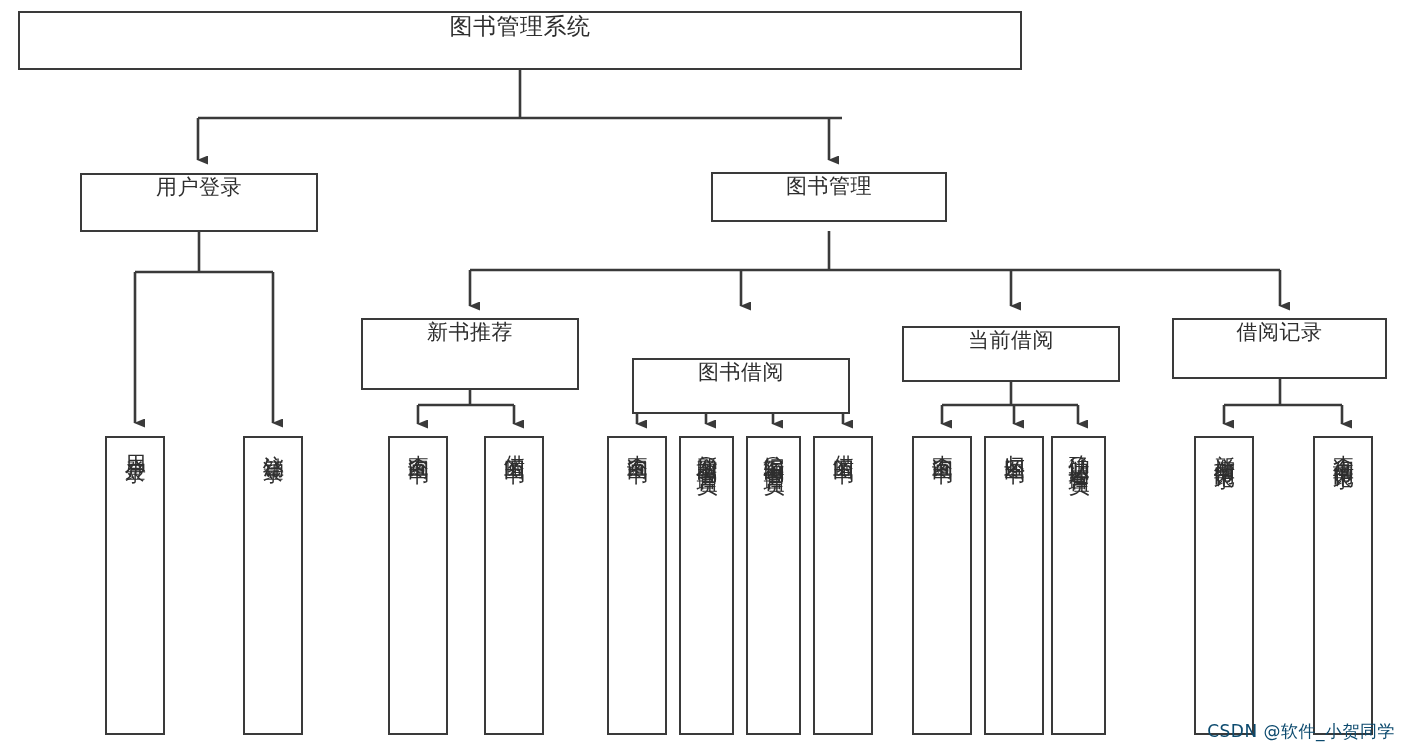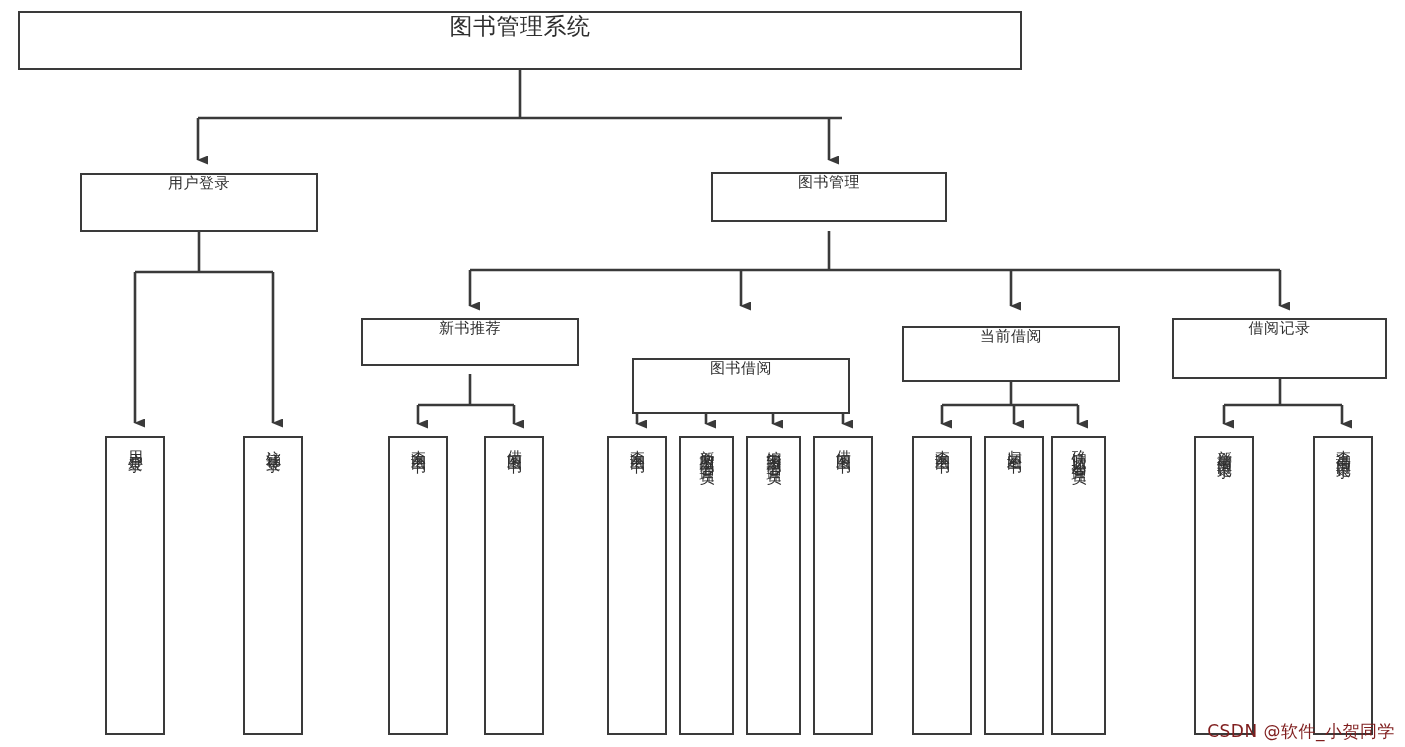--- a/index.html
+++ b/index.html
@@ -31,40 +31,40 @@
     background: #ffffff;
     border: 2.5px solid #3a3a3a;
     box-sizing: border-box;
     display: flex;
     align-items: flex-start;
     justify-content: center;
     overflow: hidden;
   }
   .node-label {
     color: #2e2e2e;
-    font-size: 15px;
+    font-size: 21px;
     line-height: 1.15;
     letter-spacing: 0.5px;
     text-align: center;
     white-space: nowrap;
   }
   .node-label.vertical {
     writing-mode: vertical-rl;
     text-orientation: upright;
     letter-spacing: 3px;
     line-height: 1;
   }
   .title-label {
     font-size: 23px;
   }
   .watermark {
     position: absolute;
     right: 10px;
     bottom: 4px;
-    color: #7f1d1d;
+    color: #0c4a6e;
     font-size: 17px;
     letter-spacing: 0.5px;
     white-space: nowrap;
     user-select: none;
   }
 </style>
 </head>
 <body>
 
 <div id="diagram-root">
@@ -123,21 +123,21 @@
     <span class="node-label title-label">图书管理系统</span>
   </div>
 
   <div class="node-box" style="left:80px; top:173px; width:238px; height:59px;">
     <span class="node-label">用户登录</span>
   </div>
   <div class="node-box" style="left:711px; top:172px; width:236px; height:50px;">
     <span class="node-label">图书管理</span>
   </div>
 
-  <div class="node-box" style="left:361px; top:318px; width:218px; height:48px;">
+  <div class="node-box" style="left:361px; top:318px; width:218px; height:72px;">
     <span class="node-label">新书推荐</span>
   </div>
   <div class="node-box" style="left:632px; top:318px; width:218px; height:56px;margin-top:40px;">
     <span class="node-label">图书借阅</span>
   </div>
   <div class="node-box" style="left:902px; top:326px; width:218px; height:56px;">
     <span class="node-label">当前借阅</span>
   </div>
   <div class="node-box" style="left:1172px; top:318px; width:215px; height:61px;">
     <span class="node-label">借阅记录</span>

